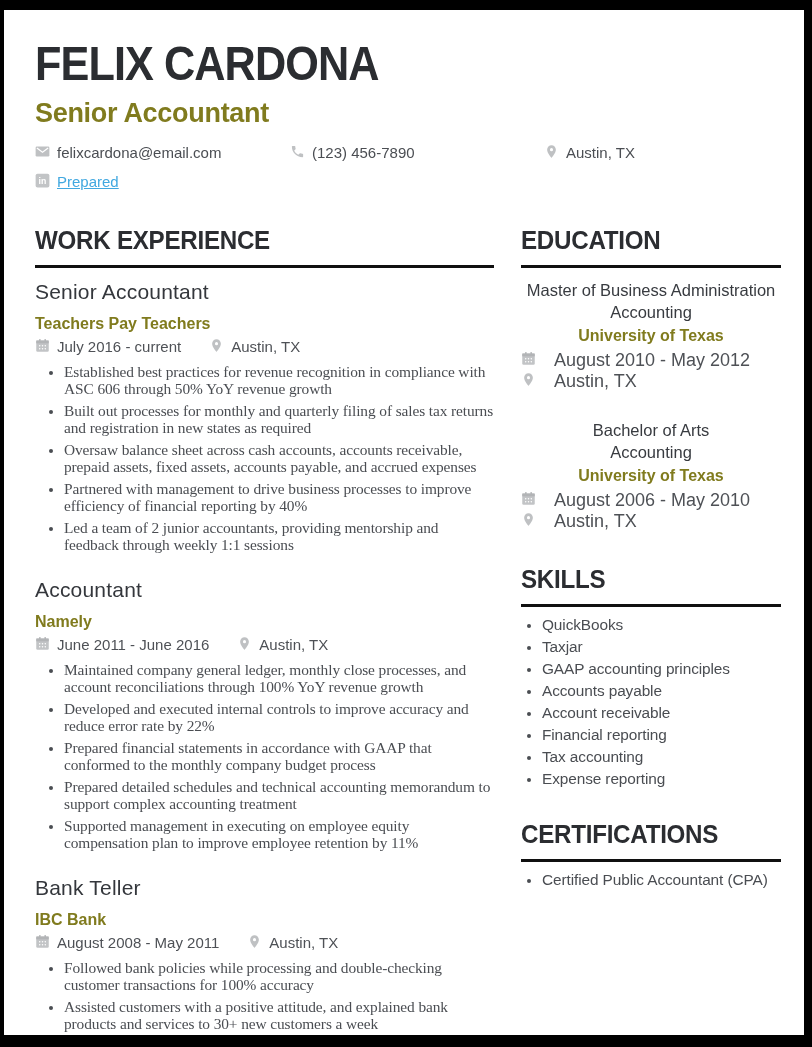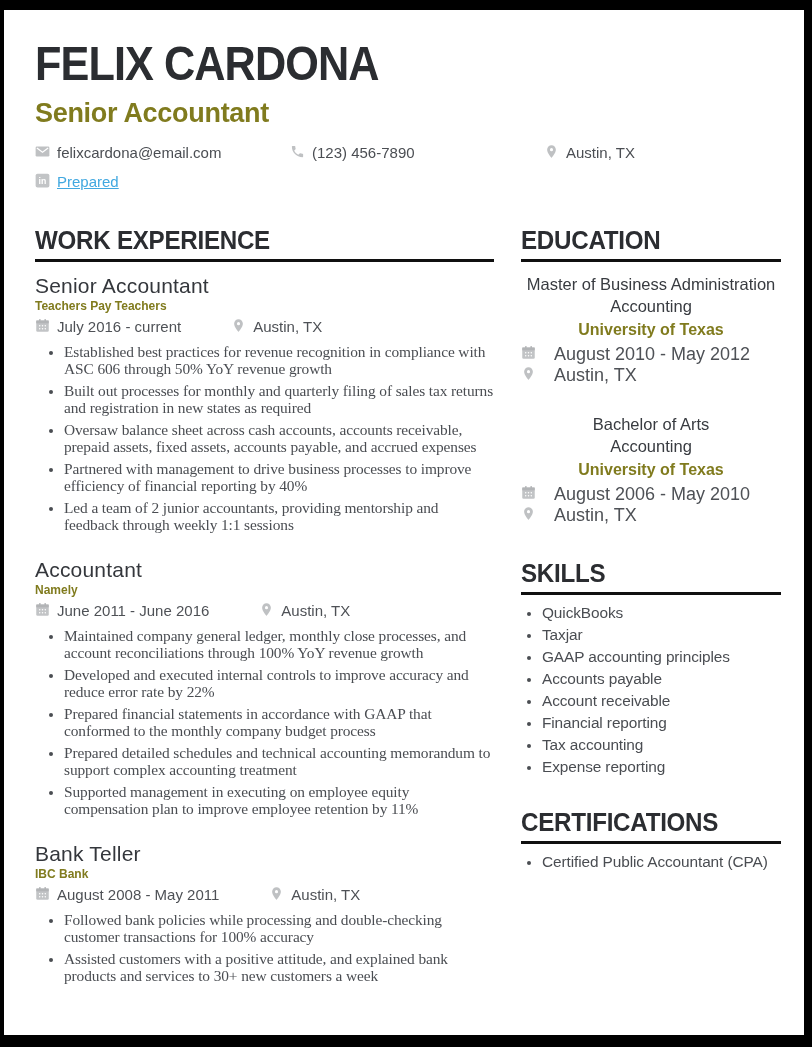--- a/index.html
+++ b/index.html
@@ -32,34 +32,34 @@
   .contact-item { display: flex; align-items: center; gap: 7px; font-size: 15px; color: #4b4e53; }
   .contact-item svg { flex: 0 0 auto; }
   a.link { color: #41a8e0; text-decoration: underline; cursor: pointer; }
 
   
   .main { display: flex; gap: 27px; margin-top: 36px; }
   .col-left  { width: 459px; flex: 0 0 459px; }
   .col-right { width: 260px; flex: 0 0 260px; }
 
   .sec-h {
-    border-bottom: 3px solid #101010; padding-bottom: 6px; line-height: 1;
+    border-bottom: 3px solid #101010; padding-bottom: 12px; line-height: 1;
   }
   .sec-h .cond {
     display: inline-block; transform: scaleX(.93); transform-origin: 0 50%;
     font-size: 26px; font-weight: 700; color: #2b2d31; letter-spacing: -.3px;
     white-space: nowrap;
   }
 
   
   .job { margin-top: 12px; margin-bottom: 25px; }
   .job:last-child { margin-bottom: 0; }
   .job-title { font-size: 21px; font-weight: 400; color: #34373c; letter-spacing: .2px; }
-  .company { font-size: 12px; font-weight: 700; color: #807b1e; margin-top: 1px; }
-  .meta { display: flex; column-gap: 50px; margin-top: 5px; }
+  .company { font-size: 16px; font-weight: 700; color: #807b1e; margin-top: 11px; }
+  .meta { display: flex; column-gap: 28px; margin-top: 5px; }
   .meta-item { display: flex; align-items: center; gap: 7px; font-size: 15px; color: #4e5156; }
   .bullets { margin-top: 7px; padding-left: 29px; list-style: disc; }
   .bullets li {
     font-size: 15.4px; line-height: 17px; color: #4a4d52;
     margin-bottom: 5px; letter-spacing: -.1px; font-family: Liberation Serif, serif;
   }
   .bullets li::marker { color: #4a4d52; font-size: 13px; }
 
   
   .section + .section { margin-top: 34px; }

